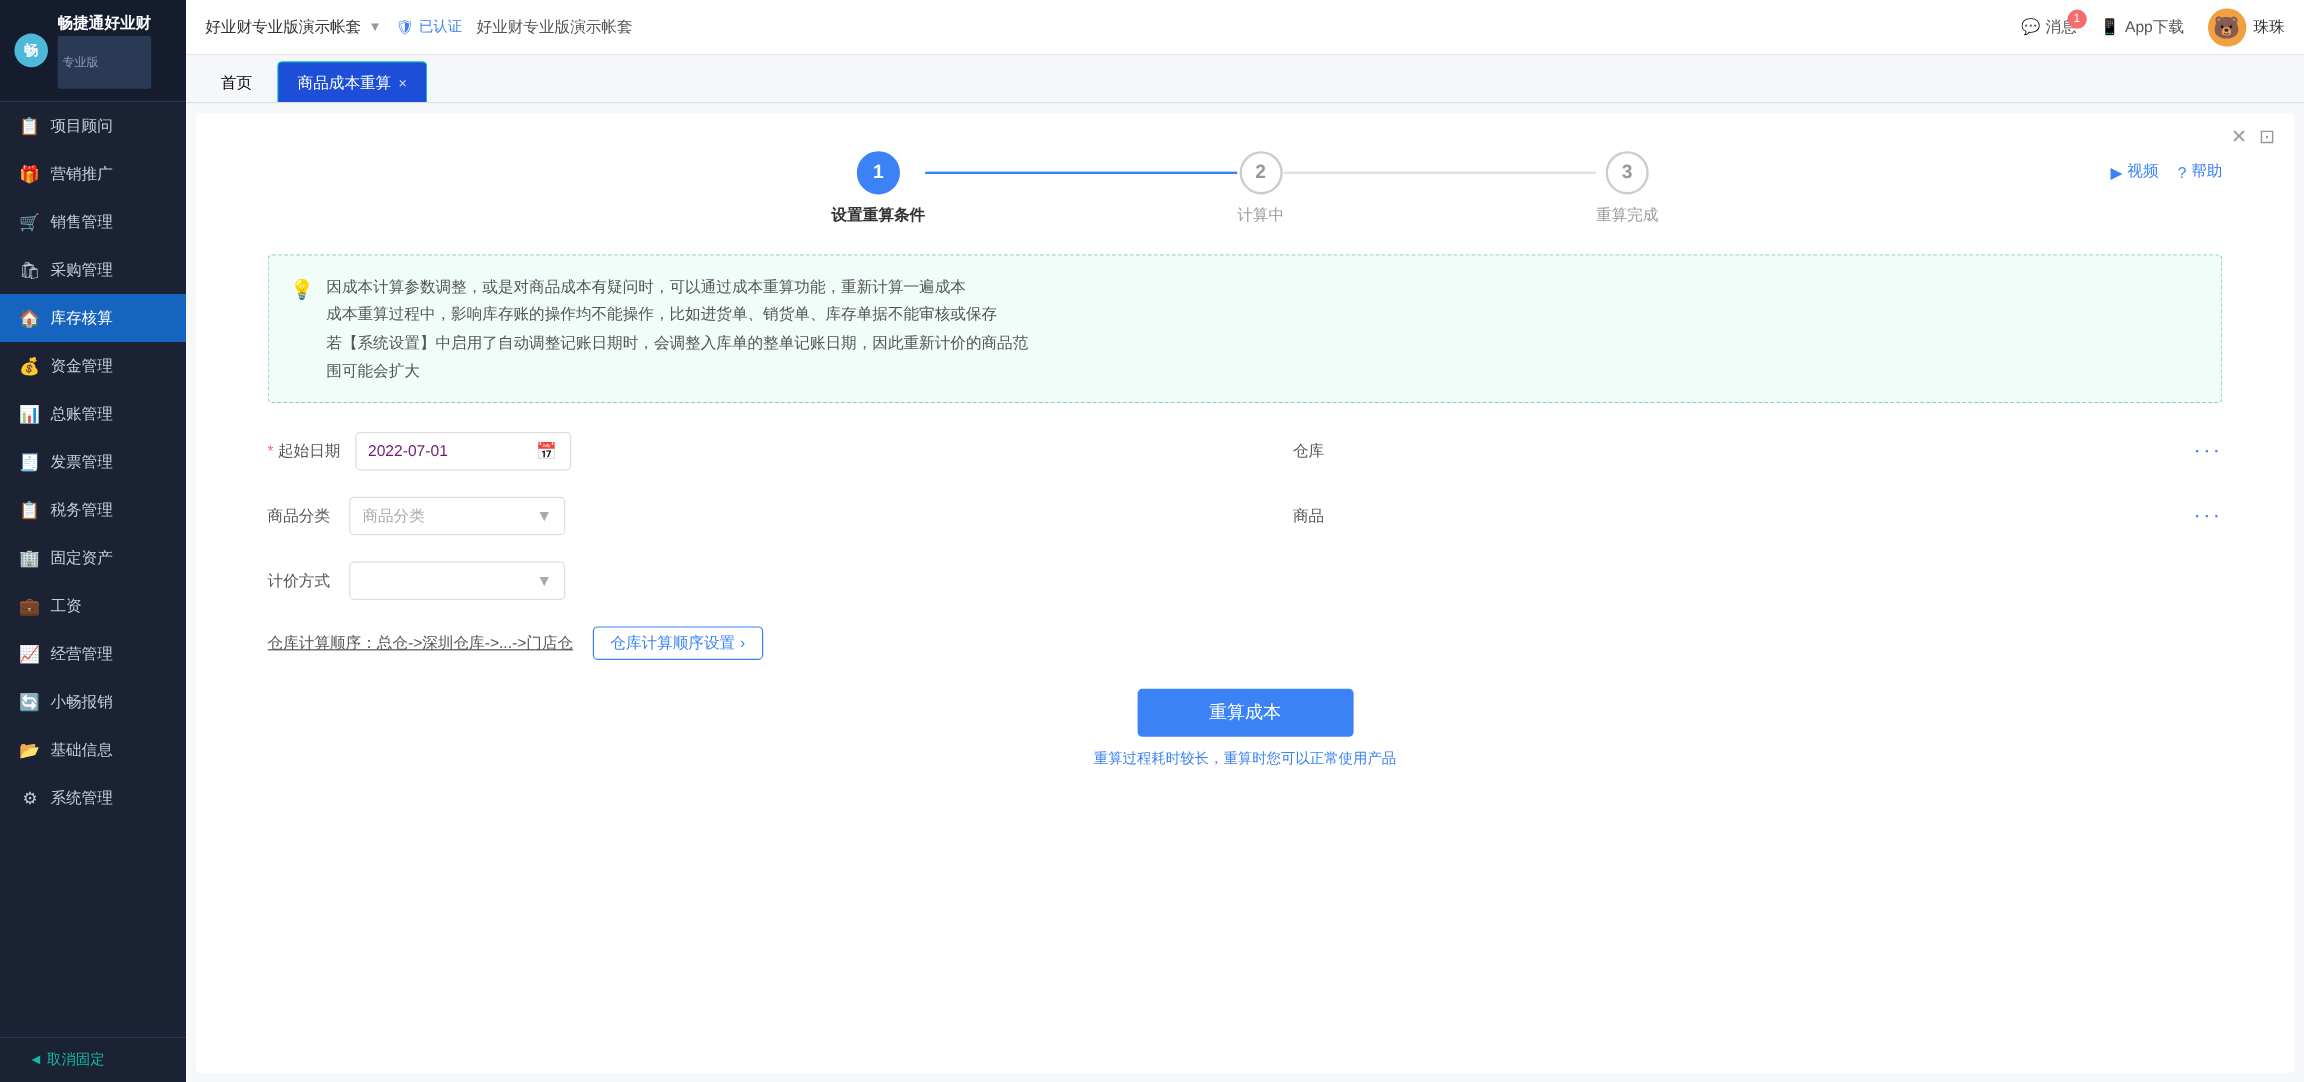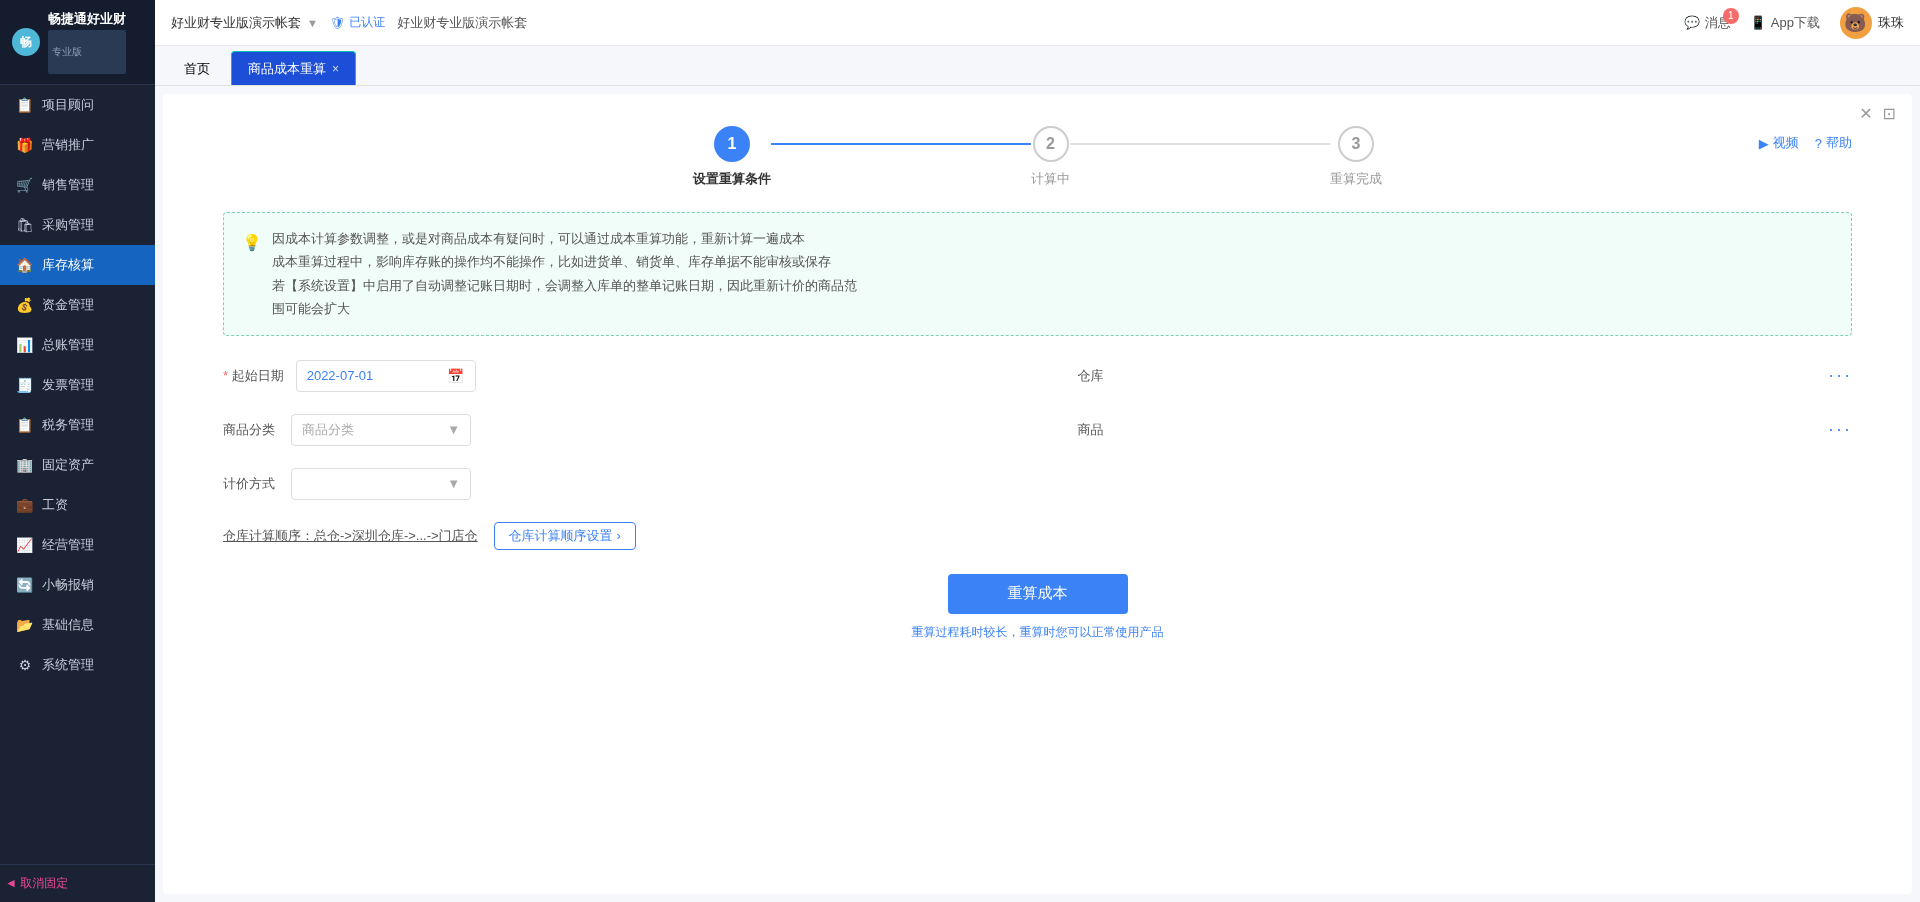--- a/index.html
+++ b/index.html
@@ -51,25 +51,25 @@
       gap: 8px;
       padding: 11px 16px;
       cursor: pointer;
       color: #c5ccd9;
       font-size: 13px;
       transition: background 0.2s;
     }
     .nav-item.active { background: #1565c0; color: #fff; }
     .nav-item .nav-icon { font-size: 14px; width: 18px; text-align: center; }
     .sidebar-footer {
-      padding: 10px 5px;
+      padding: 10px 24px;
       display: flex;
       align-items: center;
       gap: 6px;
-      color: #ec4899;
+      color: #14b8a6;
       font-size: 12px;
       cursor: pointer;
       border-top: 1px solid #2a3550;
     }
 
     
     .main {
       flex: 1;
       display: flex;
       flex-direction: column;
@@ -304,21 +304,21 @@
       height: 32px;
       padding: 0 10px;
       font-size: 13px;
       color: #333;
       display: flex;
       align-items: center;
       min-width: 180px;
       gap: 8px;
       cursor: pointer;
     }
-    .form-input .input-text { flex: 1; color: #3b82f6; }
+    .form-input .input-text { flex: 1; color: #701a75; }
     .form-input .input-icon { color: #3b82f6; font-size: 14px; }
     .form-select {
       border: 1px solid #ddd;
       border-radius: 4px;
       height: 32px;
       padding: 0 10px;
       font-size: 13px;
       color: #aaa;
       display: flex;
       align-items: center;

